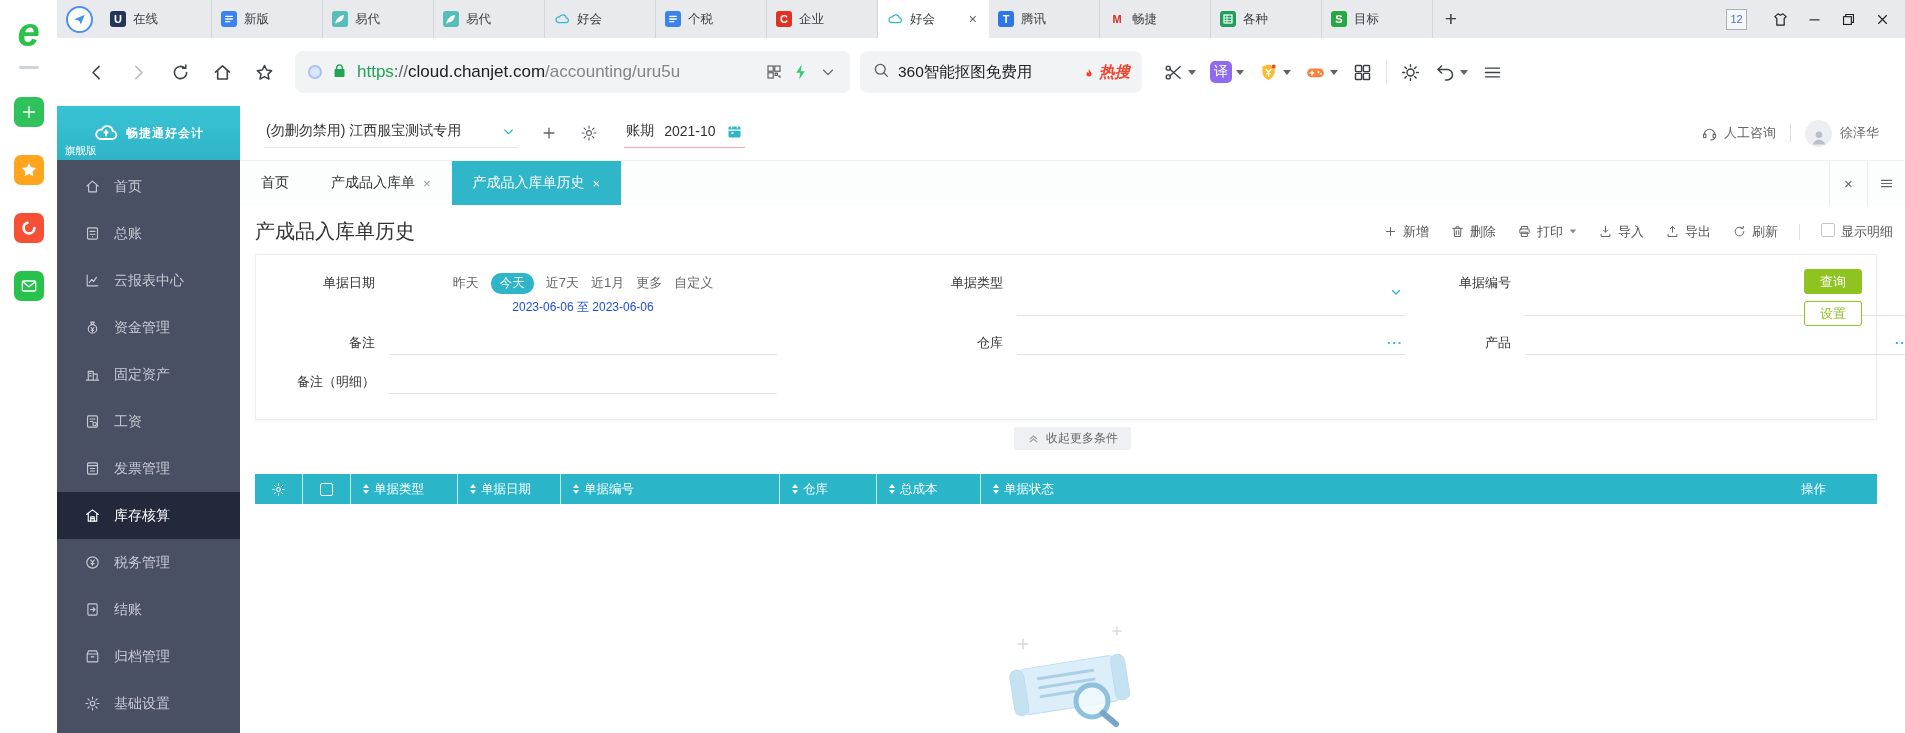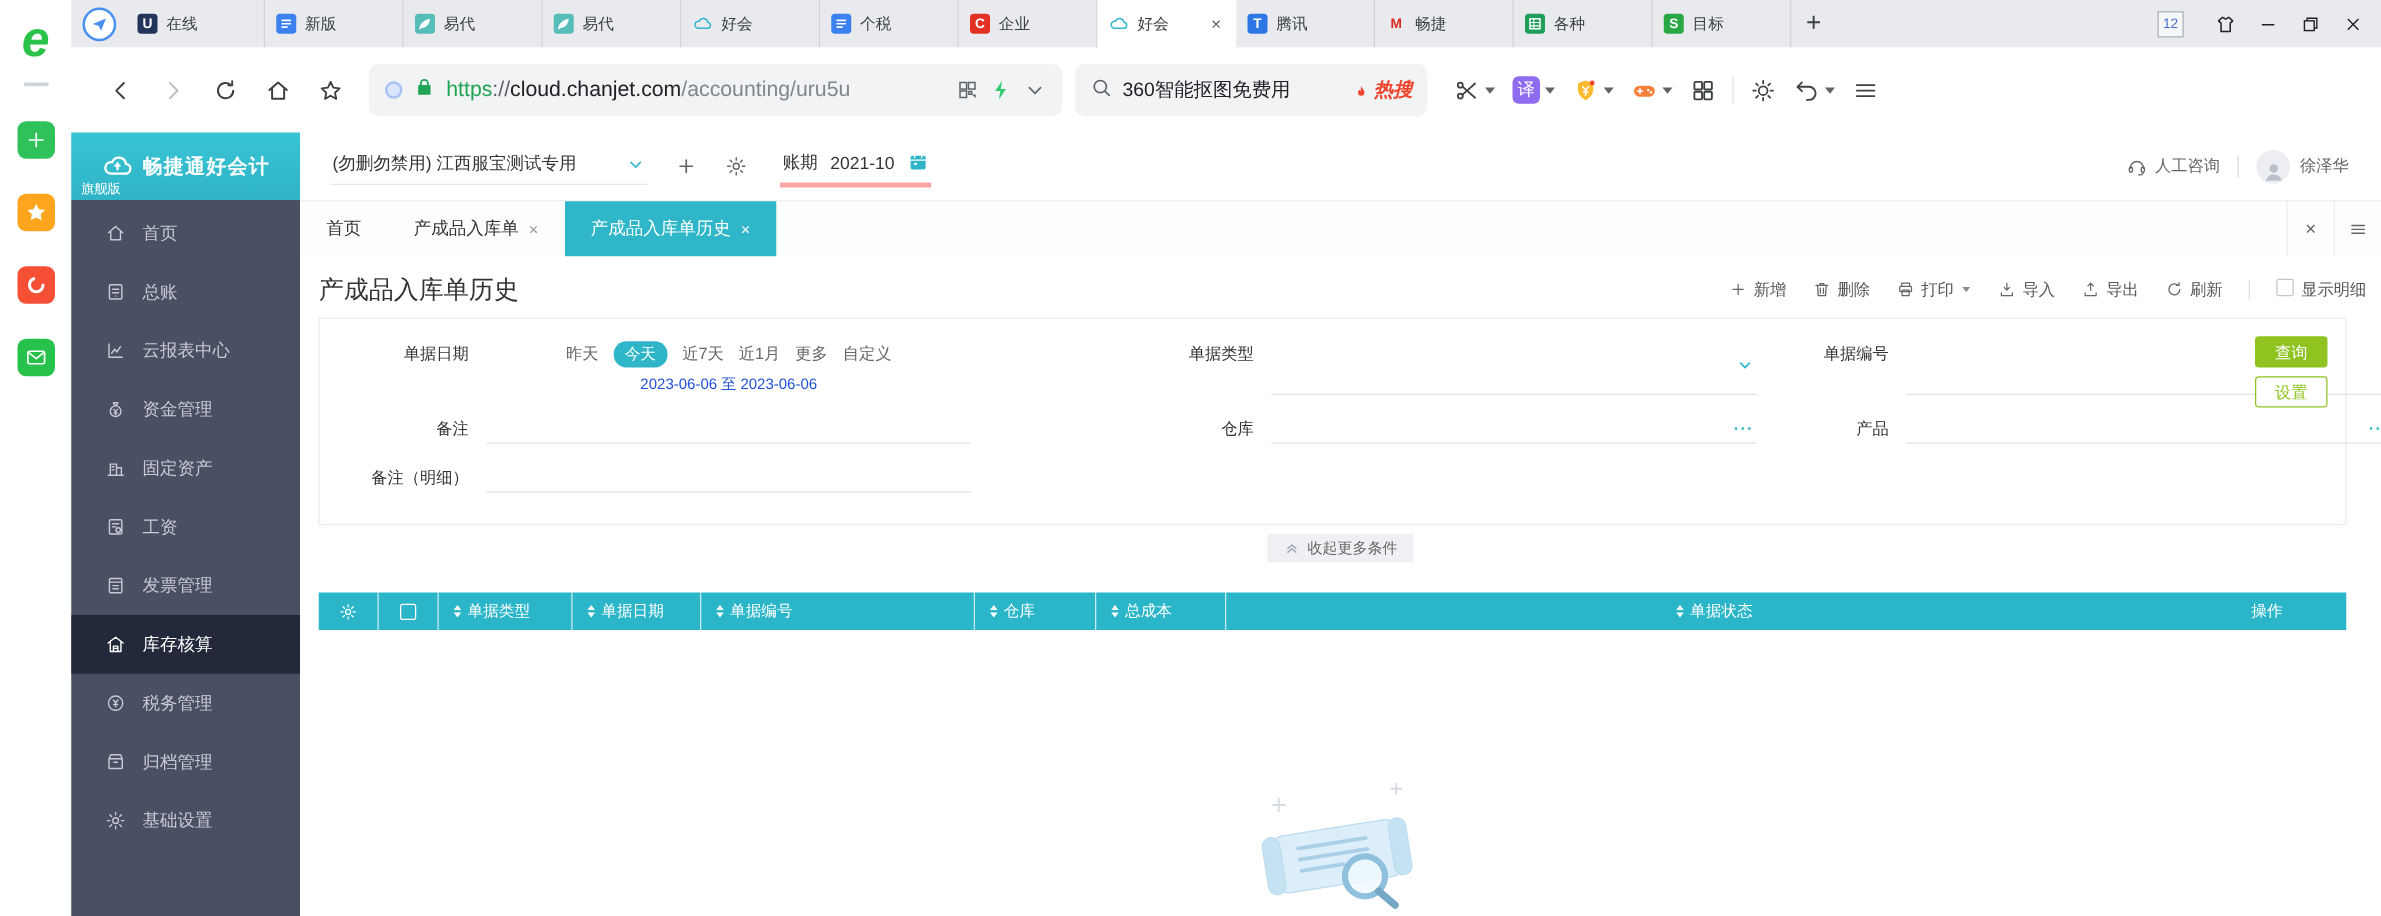--- a/index.html
+++ b/index.html
@@ -56,29 +56,29 @@
   .tool { height:42px; display:flex; align-items:center; padding:0 7px; color:#3c4043; }
   .tool svg { width:21px; height:21px; }
   .caret { width:0; height:0; border-left:4px solid transparent; border-right:4px solid transparent; border-top:5px solid #5f6368; margin-left:4px; }
   .trans-box { width:22px; height:22px; border-radius:5px; background:#8f6bf0; color:#fff; font-size:14px; display:flex; align-items:center; justify-content:center; }
   .vsep { width:1px; height:22px; background:#e0e3e7; margin:0 6px; }
 
   
   .appheader { height:54px; display:flex; }
   .brand { flex:0 0 183px; background:linear-gradient(180deg,#38c4d4,#2fb4c7); color:#fff; position:relative; display:flex; align-items:center; justify-content:center; gap:7px; }
   .brand svg { width:26px; height:26px; }
-  .brand-name { font-size:16px; font-weight:bold; letter-spacing:1px; }
+  .brand-name { font-size:12px; font-weight:bold; letter-spacing:1px; }
   .edition { position:absolute; left:8px; bottom:2px; font-size:10.5px; font-weight:normal; }
   .hbar { flex:1; background:#fff; display:flex; align-items:center; padding:0 26px 0 24px; }
   .company-sel { display:flex; align-items:center; gap:40px; border-bottom:1px solid #e4e7ec; padding:4px 2px 7px; }
   .company { font-size:14px; color:#333; }
   .company-sel svg { width:15px; height:15px; color:#2eb6c8; }
   .hbtn { color:#5f6368; display:flex; align-items:center; margin-left:22px; }
   .hbtn svg { width:18px; height:18px; }
-  .period { display:flex; align-items:center; gap:10px; margin-left:26px; border-bottom:4px solid #fca5a5; padding:4px 2px 7px; }
+  .period { display:flex; align-items:center; gap:10px; margin-left:26px; border-bottom:1px solid #fca5a5; padding:4px 2px 7px; }
   .period-label,.period-value { font-size:14px; color:#333; }
   .period svg { width:17px; height:17px; }
   .hspace { flex:1; }
   .support { display:flex; align-items:center; gap:6px; color:#666; font-size:13px; }
   .support svg { width:17px; height:17px; }
   .hdiv { width:1px; height:18px; background:#ddd; margin:0 14px; }
   .userbox { display:flex; align-items:center; gap:8px; color:#666; font-size:13px; }
   .avatar { width:27px; height:27px; border-radius:50%; background:#eceef1; display:flex; align-items:flex-end; justify-content:center; overflow:hidden; }
   .avatar svg { width:20px; height:20px; }
 
@@ -130,21 +130,21 @@
   .btn-query { width:58px; height:25px; background:#8fc320; color:#fff; font-size:13px; border:1px solid #8fc320; border-radius:3px; display:flex; align-items:center; justify-content:center; }
   .btn-set { width:58px; height:25px; background:#fff; color:#8fc320; font-size:13px; border:1px solid #8fc320; border-radius:3px; display:flex; align-items:center; justify-content:center; }
 
   .collapsebar { display:flex; justify-content:center; margin-top:7px; }
   .collapsepill { display:flex; align-items:center; gap:6px; background:#eef0f3; color:#666; font-size:12px; padding:3px 13px; border-radius:2px; }
   .collapsepill svg { width:13px; height:13px; color:#9aa1a9; }
 
   .gridheader { display:flex; height:30px; background:#2bb5c9; color:#fff; margin:24px 28px 0 15px; align-items:stretch; font-size:12.5px; }
   .gcell { display:flex; align-items:center; border-right:1px solid rgba(255,255,255,.75); padding:0 0 0 12px; }
   .gcell.center { justify-content:center; padding:0; }
-  .gcell.nosep { border-right:none;justify-content:center; }
+  .gcell.nosep { border-right:none; }
   .gcell svg { width:15px; height:15px; }
   .hcb { width:13px; height:13px; border:1.5px solid #fff; border-radius:2px; }
   .sort { display:flex; flex-direction:column; gap:2px; margin-right:5px; }
   .sort i { width:0; height:0; border-left:3.5px solid transparent; border-right:3.5px solid transparent; display:block; }
   .sort .up { border-bottom:4px solid #fff; }
   .sort .dn { border-top:4px solid #fff; }
 
   .emptyarea { flex:1; position:relative; }
   .illus { position:absolute; left:50%; bottom:-4px; transform:translateX(-52%); }
 </style>
@@ -543,20 +543,27 @@
               <path d="M9.5 20v-6h5v6M9.5 16.5h5"></path>
             </svg>
             <span>库存核算</span>
           </div>
           <div class="side-item">
             <svg viewBox="0 0 24 24" class="" fill="none" stroke="currentColor" stroke-width="1.6" stroke-linecap="round" stroke-linejoin="round">
               <circle cx="12" cy="12" r="8"></circle>
               <path d="M9.5 8.5l2.5 3 2.5-3M12 11.5V16M9.8 13.5h4.4"></path>
             </svg>
             <span>税务管理</span>
+          </div>
+          <div class="side-item">
+            <svg viewBox="0 0 24 24" class="" fill="none" stroke="currentColor" stroke-width="1.6" stroke-linecap="round" stroke-linejoin="round">
+              <rect x="5.5" y="4" width="13" height="16" rx="1.5"></rect>
+              <path d="M9 12h6.5M13 9.5l2.5 2.5-2.5 2.5"></path>
+            </svg>
+            <span>结账</span>
           </div>
           <div class="side-item">
             <svg viewBox="0 0 24 24" class="" fill="none" stroke="currentColor" stroke-width="1.6" stroke-linecap="round" stroke-linejoin="round">
               <rect x="4.5" y="8.5" width="15" height="11" rx="1"></rect>
               <path d="M4.5 8.5 6.5 4h11l2 4.5M10 12.5h4"></path>
             </svg>
             <span>归档管理</span>
           </div>
           <div class="side-item">
             <svg viewBox="0 0 24 24" class="" fill="none" stroke="currentColor" stroke-width="1.6" stroke-linecap="round" stroke-linejoin="round">

